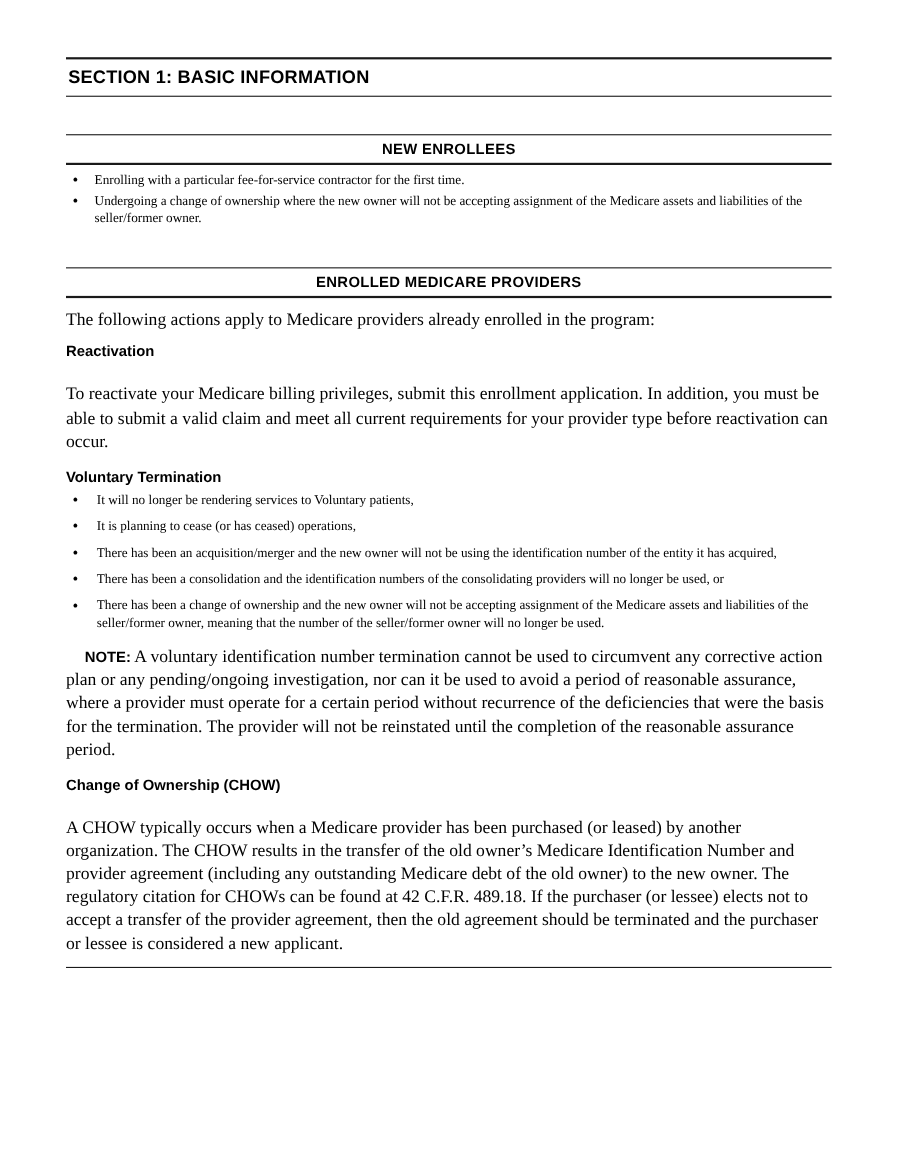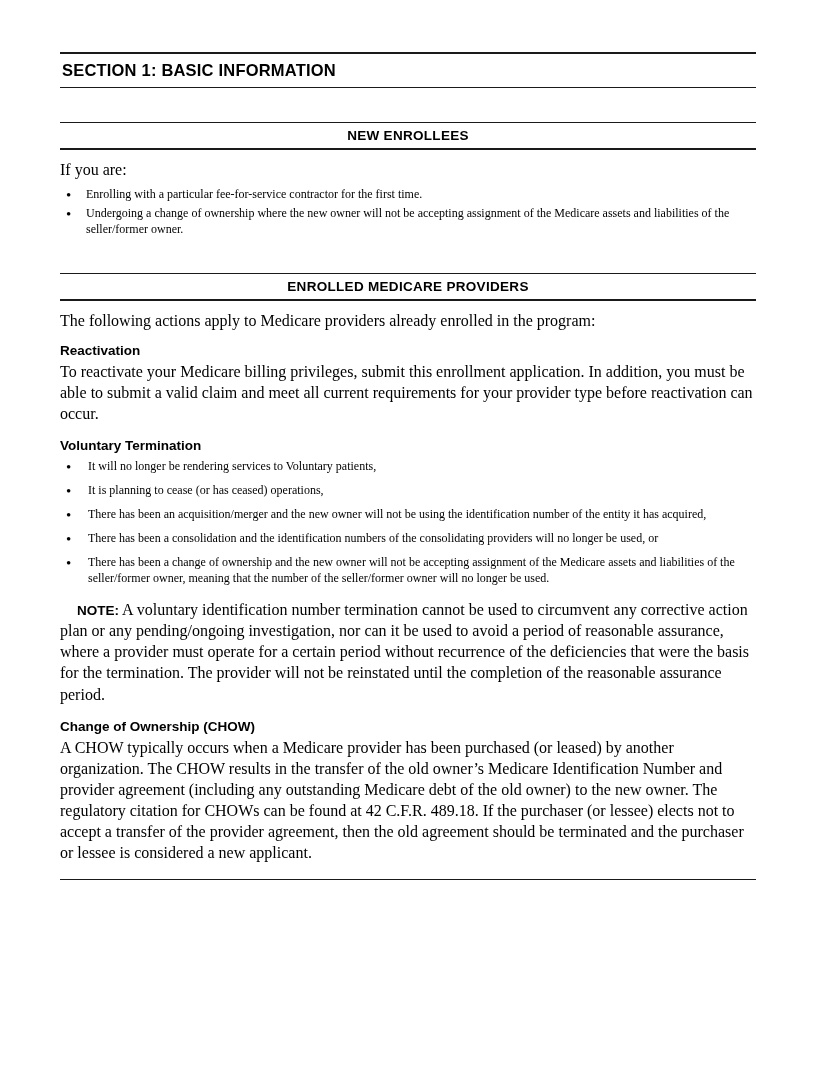--- a/index.html
+++ b/index.html
@@ -66,21 +66,21 @@
 
   
   .body-text {
     font-size: 16px;
     line-height: 1.35;
     margin-top: 9px;
   }
   .para {
     font-size: 16px;
     line-height: 1.32;
-    margin-top: 3px;
+    margin-top: 21px;
   }
   .sub-head {
     font-family: "Liberation Sans", sans-serif;
     font-weight: bold;
     font-size: 13.5px;
     margin-top: 14px;
   }
   .sub-head.first {
     margin-top: 11px;
   }
@@ -156,21 +156,20 @@
     <div class="section-title">SECTION 1: BASIC INFORMATION</div>
     <div class="rule-thin"></div>
   </div>
 
   <div class="banner">
     <div class="rule-thin"></div>
     <div class="banner-title">NEW ENROLLEES</div>
     <div class="rule-thick"></div>
   </div>
 
-  <div class="body-text">If you are:</div>
 
   <ul class="bullets">
     <li>Enrolling with a particular fee-for-service contractor for the first time.</li>
     <li>Undergoing a change of ownership where the new owner will not be accepting assignment of the Medicare assets and liabilities of the seller/former owner.</li>
   </ul>
 
   <div class="banner tight">
     <div class="rule-thin"></div>
     <div class="banner-title">ENROLLED MEDICARE PROVIDERS</div>
     <div class="rule-thick"></div>

